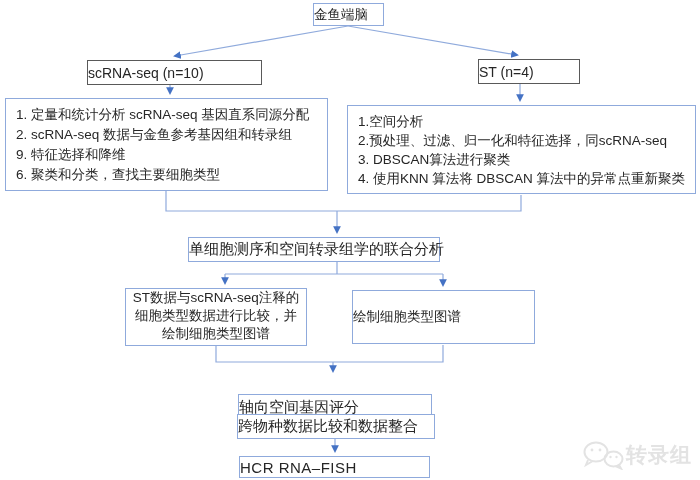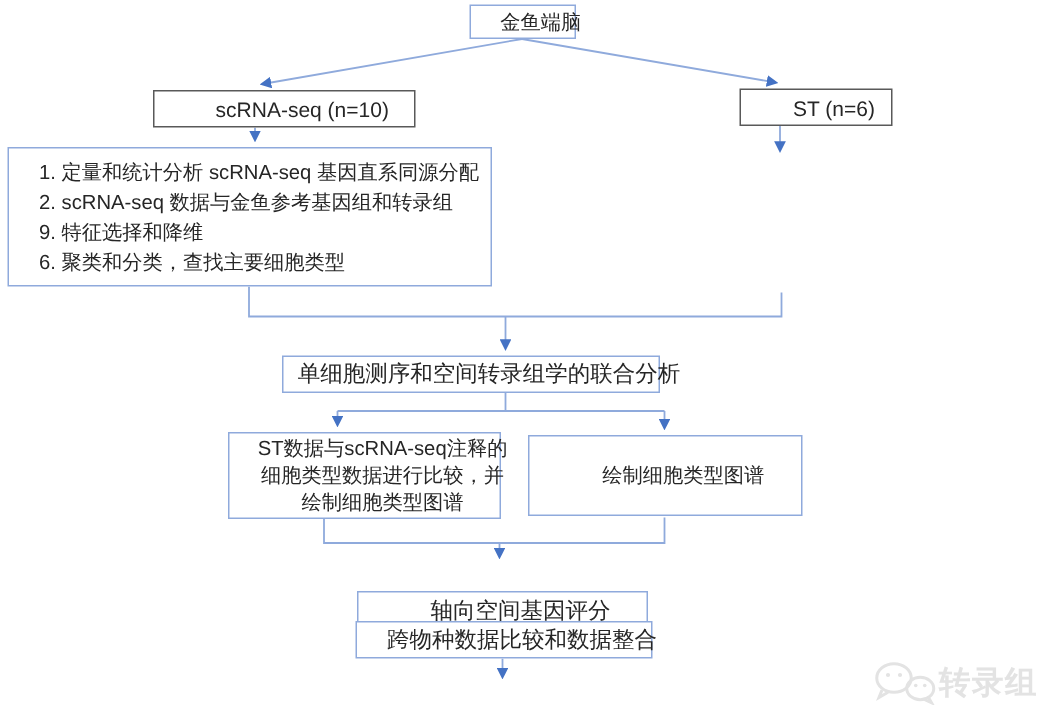--- a/index.html
+++ b/index.html
@@ -13,36 +13,36 @@
   .canvas{
     position:relative;width:700px;height:480px;background:#ffffff;overflow:hidden;
     font-family:"Liberation Sans",sans-serif;color:var(--text);
   }
   .connector-layer{position:absolute;left:0;top:0;width:700px;height:480px;pointer-events:none;}
   .conn{stroke:var(--connector);stroke-width:1.2;fill:none;}
   #arrowhead-marker path{fill:var(--arrowhead);}
   .box{
     position:absolute;box-sizing:border-box;background:#fff;
     border:1px solid var(--box-border-blue);
-    display:flex;align-items:center;justify-content:center;
-    text-align:center;white-space:nowrap;padding-left:24px;
+    display:flex;align-items:center;
+    text-align:center;white-space:nowrap;
   }
-  .box.dark{border-color:var(--box-border-dark);margin-left:15px;}
+  .box.dark{border-color:var(--box-border-dark);}
   .box.list{
     flex-direction:column;align-items:flex-start;justify-content:center;
-    text-align:left;padding:4px 20px;
+    text-align:left;padding:4px 10px;
   }
   .box.multiline{flex-direction:column;}
   #node-root   {left:313px;top:3px;  width:71px; height:23px;font-size:13.5px;}
   #node-scrna  {left:87px; top:60px; width:175px;height:25px;font-size:14px;}
   #node-st     {left:478px;top:59px; width:102px;height:25px;font-size:14px;}
   #node-scrna-steps{left:5px;  top:98px; width:323px;height:93px;font-size:13.5px;line-height:20px;}
   #node-st-steps   {left:347px;top:105px;width:349px;height:89px;font-size:13.5px;line-height:19px;}
   #node-joint  {left:188px;top:237px;width:252px;height:25px;font-size:15px;}
-  #node-compare{left:125px;top:288px;width:182px;height:58px;font-size:13.5px;line-height:18px;margin-left:27px;}
+  #node-compare{left:125px;top:288px;width:182px;height:58px;font-size:13.5px;line-height:18px;}
   #node-atlas  {left:352px;top:290px;width:183px;height:54px;font-size:13.5px;}
   #node-axial  {left:238px;top:394px;width:194px;height:27px;font-size:15px;}
   #node-cross  {left:237px;top:414px;width:198px;height:25px;font-size:15px;}
   #node-hcr    {left:239px;top:456px;width:191px;height:22px;font-size:15px;letter-spacing:.5px;}
   .watermark{
     position:absolute;left:582px;top:440px;display:flex;align-items:center;gap:0;
     color:#e3e3e3;font-size:21px;font-weight:bold;letter-spacing:1px;user-select:none;
   }
   .watermark svg{stroke:#e3e3e3;fill:none;stroke-width:2;}
   .watermark svg .dot{fill:#e3e3e3;stroke:none;}
@@ -75,30 +75,36 @@
 
   <div class="box" id="node-root">
     <span>金鱼端脑</span>
   </div>
 
   <div class="box dark" id="node-scrna">
     <span>scRNA-seq (n=10)</span>
   </div>
 
   <div class="box dark" id="node-st">
-    <span>ST (n=6)</span>
+    <span>ST (n=4)</span>
   </div>
 
   <div class="box list" id="node-scrna-steps">
     <div>1. 定量和统计分析 scRNA-seq 基因直系同源分配</div>
     <div>2. scRNA-seq 数据与金鱼参考基因组和转录组</div>
     <div>9. 特征选择和降维</div>
     <div>6. 聚类和分类，查找主要细胞类型</div>
   </div>
 
+  <div class="box list" id="node-st-steps">
+    <div>1.空间分析</div>
+    <div>2.预处理、过滤、归一化和特征选择，同scRNA-seq</div>
+    <div>3. DBSCAN算法进行聚类</div>
+    <div>4. 使用KNN 算法将 DBSCAN 算法中的异常点重新聚类</div>
+  </div>
 
   <div class="box" id="node-joint">
     <span>单细胞测序和空间转录组学的联合分析</span>
   </div>
 
   <div class="box multiline" id="node-compare">
     <div>ST数据与scRNA-seq注释的</div>
     <div>细胞类型数据进行比较，并</div>
     <div>绘制细胞类型图谱</div>
   </div>
@@ -108,20 +114,23 @@
   </div>
 
   <div class="box" id="node-axial">
     <span>轴向空间基因评分</span>
   </div>
 
   <div class="box" id="node-cross">
     <span>跨物种数据比较和数据整合</span>
   </div>
 
+  <div class="box" id="node-hcr">
+    <span>HCR RNA–FISH</span>
+  </div>
 
   <div class="watermark">
     <svg width="44" height="30" viewBox="0 0 44 30">
       <ellipse cx="14" cy="12" rx="11.5" ry="9.5"></ellipse>
       <path d="M6,20 L4,25 L10,21.5"></path>
       <circle class="dot" cx="10" cy="10" r="1.4"></circle>
       <circle class="dot" cx="18" cy="10" r="1.4"></circle>
       <ellipse cx="31.5" cy="19" rx="9" ry="7.5"></ellipse>
       <path d="M37,25 L39,28.5 L33.5,26"></path>
       <circle class="dot" cx="28.5" cy="17" r="1.2"></circle>

